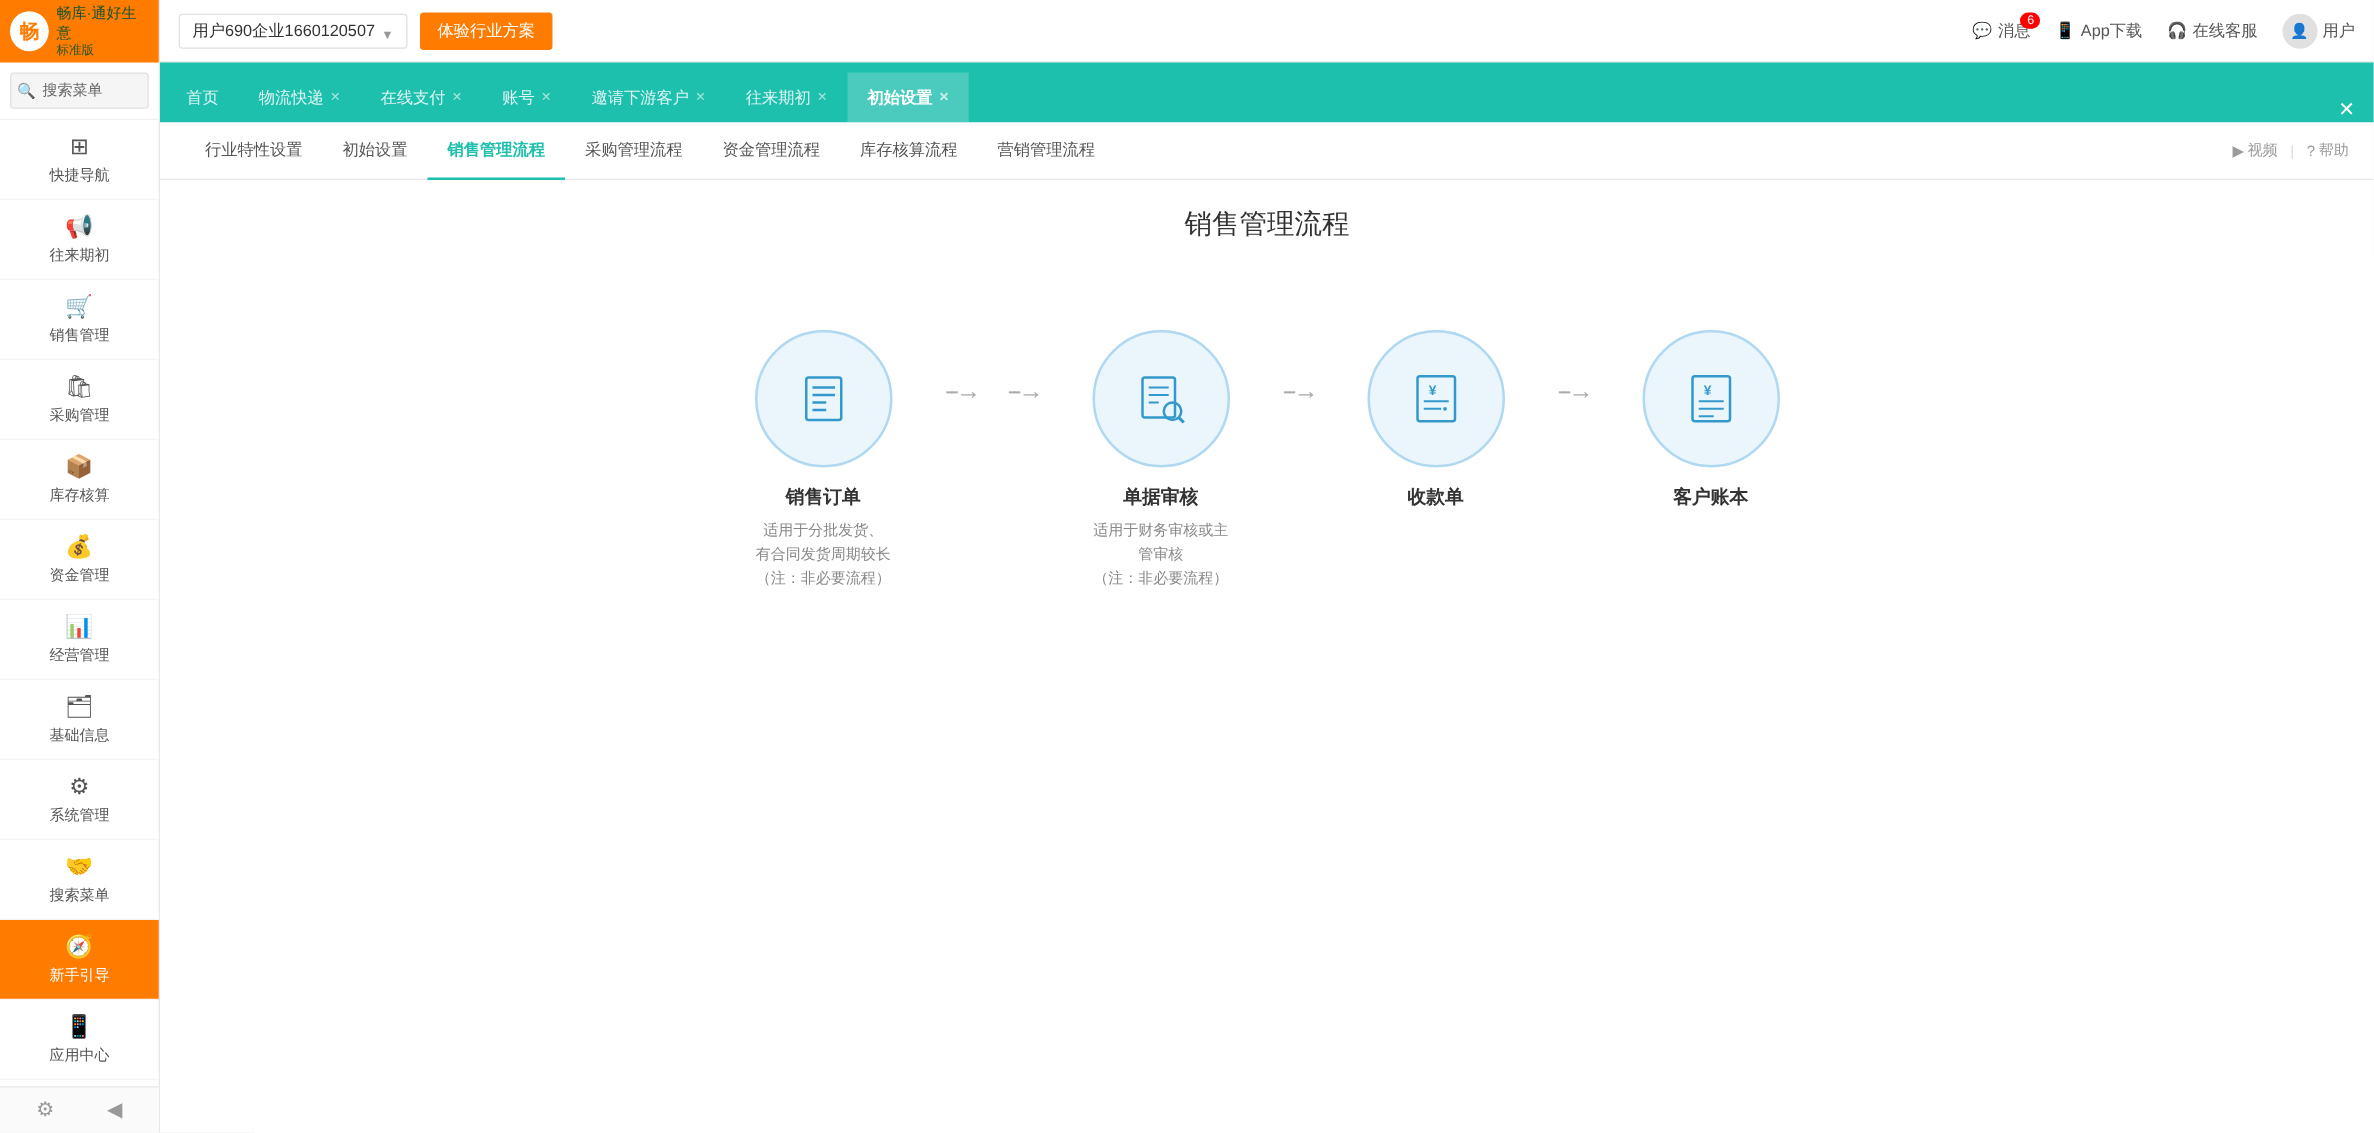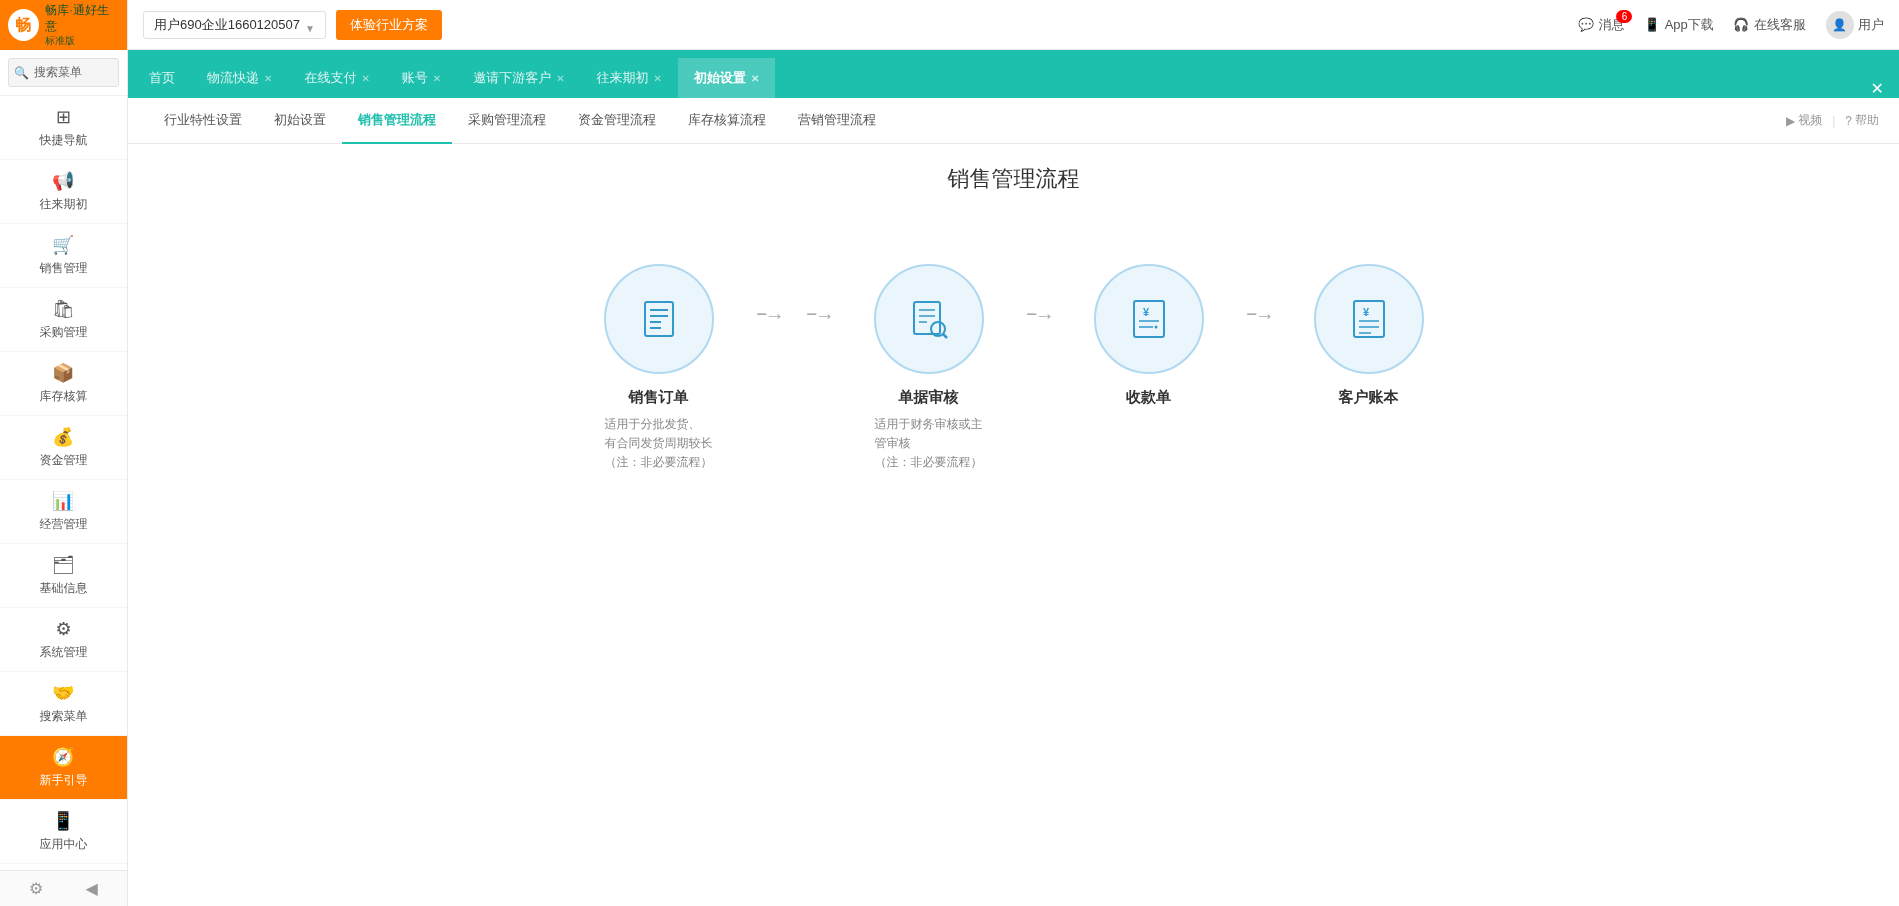--- a/index.html
+++ b/index.html
@@ -119,21 +119,21 @@
     
     .flow-chart { display: flex; align-items: flex-start; justify-content: center; gap: 0; padding: 20px 0; }
     .flow-step { display: flex; flex-direction: column; align-items: center; width: 170px; }
     .flow-circle {
       width: 110px; height: 110px; border-radius: 50%;
       border: 2px solid #b0d8f0; background: #eaf6fc;
       display: flex; align-items: center; justify-content: center;
       cursor: pointer; transition: all 0.2s;
     }
     .flow-step-label { margin-top: 14px; font-size: 15px; color: #333; font-weight: 700; }
-    .flow-step-desc { margin-top: 8px; text-align: left; font-size: 12px; color: #888; line-height: 1.6; }
+    .flow-step-desc { margin-top: 8px; text-align: center; font-size: 12px; color: #888; line-height: 1.6; }
 
     .flow-arrow { display: flex; align-items: center; margin-top: 38px; color: #aaa; font-size: 20px; width: 50px; justify-content: center; flex-shrink: 0; letter-spacing: -4px; }
   </style>
 </head>
 <body>
 
 <div class="sidebar">
   <div class="sidebar-logo">
     <div class="sidebar-logo-icon">畅</div>
     <div class="sidebar-logo-text">

